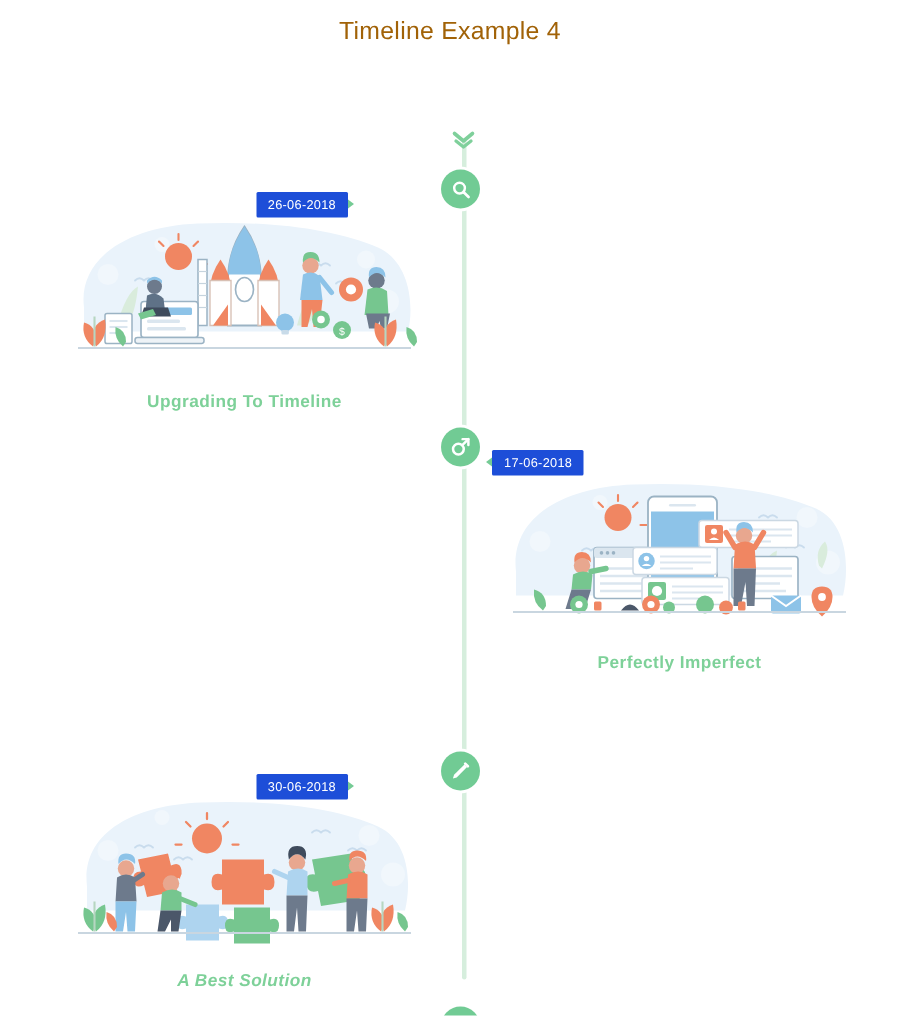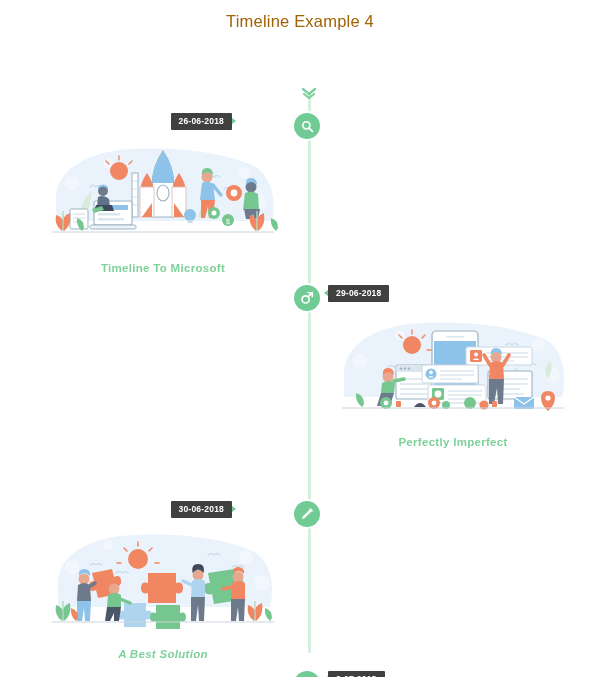--- a/index.html
+++ b/index.html
@@ -73,27 +73,27 @@
     box-shadow: 0 0 0 2px #ffffff;
     display: flex;
     align-items: center;
     justify-content: center;
     color: #ffffff;
   }
   .marker .dot svg { display: block; }
 
   .date-pill {
     position: absolute;
-    top: 0;
+    top: 15px;
     height: 17px;
     padding: 0 8px;
-    background: #404040;
+    background: #1d4ed8;
     color: #ffffff;
     font-size: 8.5px;
-    font-weight: 700;
+    font-weight: 400;
     letter-spacing: 0.2px;
     line-height: 17px;
     white-space: nowrap;
     border-radius: 1px;
   }
   
   .date-pill::after,
   .date-pill::before {
     content: "";
     position: absolute;
@@ -186,21 +186,21 @@
   </div>
 
   <div class="marker marker-2">
     <div class="dot">
       <svg width="14" height="14" viewBox="0 0 16 16">
         <circle cx="6.4" cy="9.6" r="4.1" fill="none" stroke="#ffffff" stroke-width="1.9"></circle>
         <line x1="9.4" y1="6.6" x2="14" y2="2" stroke="#ffffff" stroke-width="1.9" stroke-linecap="round"></line>
         <polyline points="9.6,2 14,2 14,6.4" fill="none" stroke="#ffffff" stroke-width="1.9" stroke-linecap="round" stroke-linejoin="round"></polyline>
       </svg>
     </div>
-    <div class="date-pill pill-right">29-06-2018</div>
+    <div class="date-pill pill-right">17-06-2018</div>
   </div>
 
   <div class="marker marker-3">
     <div class="date-pill pill-left">30-06-2018</div>
     <div class="dot">
       <svg width="14" height="14" viewBox="0 0 16 16">
         <path d="M2.2 13.8 L3.1 10.9 L11 3 L13 5 L5.1 12.9 Z" fill="#ffffff"></path>
         <path d="M11.6 2.4 L13.6 4.4" stroke="#ffffff" stroke-width="2" stroke-linecap="round"></path>
       </svg>
     </div>
@@ -310,21 +310,21 @@
         <path d="M15 88 l0 -20" stroke="#b6d6c1" stroke-width="1.4"></path>
         <path d="M208 88 q-8 -6 -6 -16 q8 2 8 12 Z" fill="#f08662"></path>
         <path d="M210 88 q8 -6 6 -18 q-9 3 -8 14 Z" fill="#f08662"></path>
         <path d="M209 88 l0 -20" stroke="#b6d6c1" stroke-width="1.4"></path>
         <path d="M34 88 q-6 -5 -5 -13 q7 2 7 10 Z" fill="#76c68f"></path>
         <path d="M228 88 q-6 -5 -5 -13 q7 2 7 10 Z" fill="#76c68f"></path>
 
         <line x1="4" y1="89" x2="226" y2="89" stroke="#c9d6e0" stroke-width="1.2"></line>
       </svg>
     </div>
-    <div class="entry-title">Timeline To Microsoft</div>
+    <div class="entry-title">Upgrading To Timeline</div>
   </div>
 
   <div class="entry entry-right entry-2">
     <div class="illus">
       <svg width="230" height="105" viewBox="0 0 230 105">
 
         <path d="M6 64 C2 30 34 8 84 6 C134 4 178 10 206 22 C228 32 228 64 224 80 L6 80 Z" fill="#eaf3fb"></path>
         <circle cx="22" cy="44" r="7" fill="#f1f7fc"></circle>
         <circle cx="200" cy="28" r="7" fill="#f1f7fc"></circle>
         <circle cx="214" cy="58" r="8" fill="#f1f7fc"></circle>

